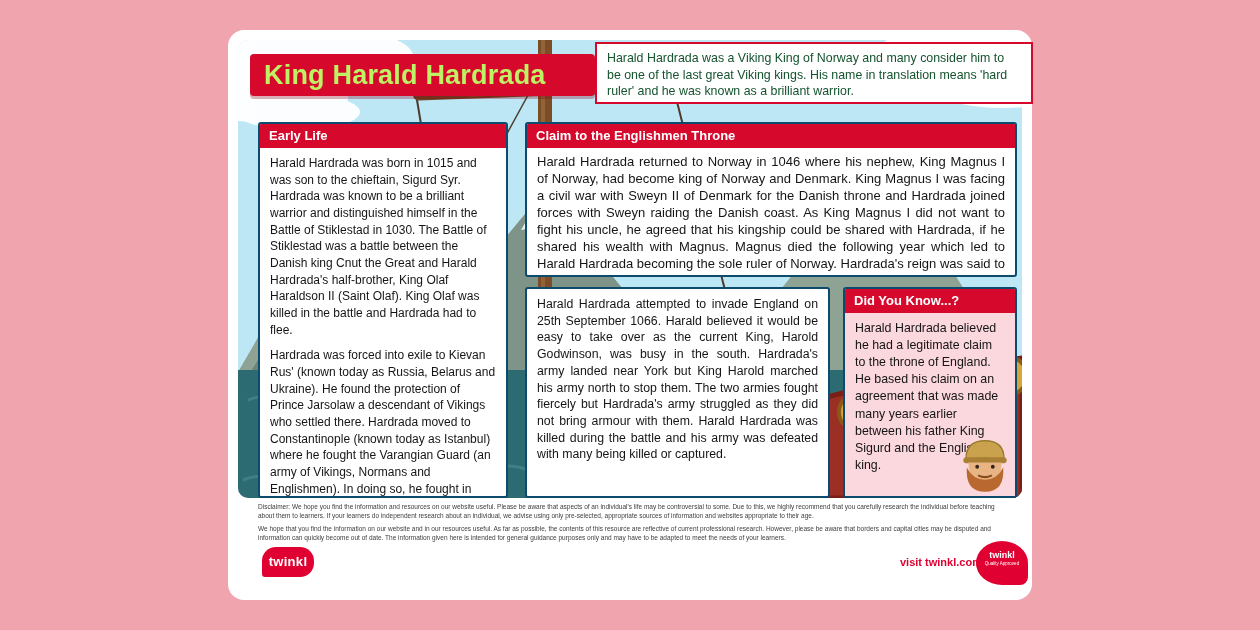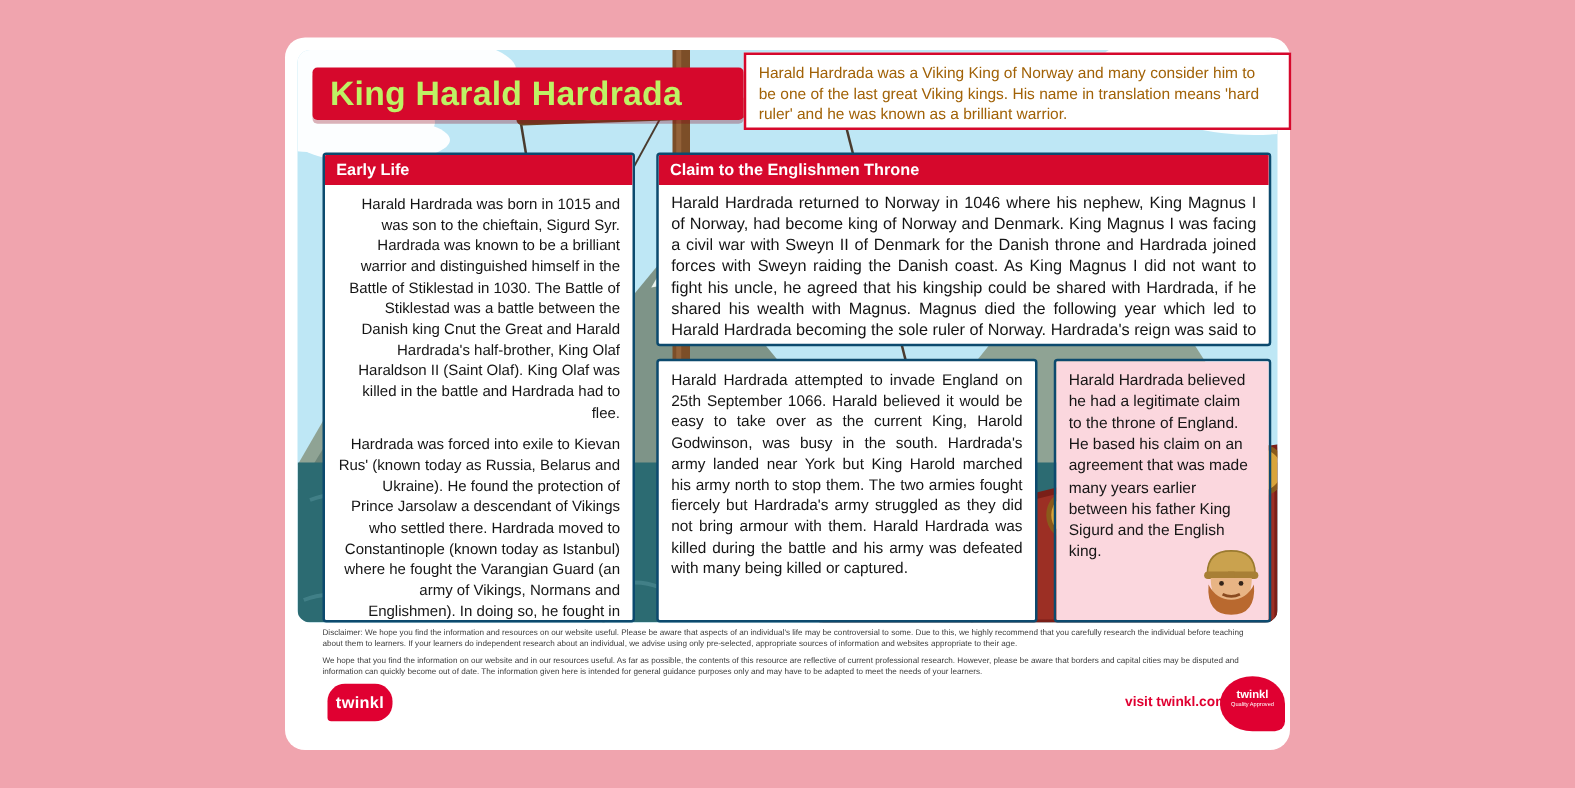--- a/index.html
+++ b/index.html
@@ -7,29 +7,29 @@
   body{position:relative;background:#f0a4ae;font-family:"Liberation Sans",sans-serif;overflow:hidden}
 
   .page{position:absolute;left:228px;top:30px;width:804px;height:570px;background:#ffffff;border-radius:16px}
   .scene{position:absolute;left:238px;top:40px;width:784px;height:458px;border-radius:10px;overflow:hidden;background:#bee7f5}
   .scene svg{position:absolute;left:0;top:0;display:block}
 
   .banner{position:absolute;left:250px;top:54px;width:345px;height:42px;background:#d6082c;border-radius:4px;
           color:#bef264;font-size:27px;font-weight:bold;line-height:42px;padding-left:14px;letter-spacing:.2px;
           box-shadow:0 3px 0 rgba(140,0,20,.30)}
   .intro{position:absolute;left:595px;top:42px;width:438px;height:62px;background:#fff;border:2px solid #d6082c;
-         padding:6px 10px;font-size:12.4px;line-height:1.33;color:#a16207}
+         padding:6px 10px;font-size:12.4px;line-height:1.33;color:#14532d}
 
   .box{position:absolute;background:#fff;border:2px solid #0c4a6e;border-radius:3px;overflow:hidden}
   .hdr{background:#d6082c;color:#fff;font-weight:bold;font-size:13px;padding:4px 9px 5px}
   .bd{padding:7px 10px;font-size:12.3px;line-height:1.36;color:#151515}
   .bd p + p{margin-top:9px}
 
   .early{left:258px;top:122px;width:250px;height:376px}
-  .early .bd{text-align:right;font-size:12px;line-height:1.39}
+  .early .bd{text-align:left;font-size:12px;line-height:1.39}
 
   .claim{left:525px;top:122px;width:492px;height:155px}
   .claim .bd{text-align:justify;font-size:13px;line-height:1.31;padding:5px 10px}
 
   .stamford{left:525px;top:287px;width:305px;height:211px}
   .stamford .bd{text-align:justify}
 
   .dyk{left:843px;top:287px;width:174px;height:211px}
   .dyk .bd{background:#fbd7de;height:100%;font-size:12.4px;line-height:1.38}
   .viking{position:absolute;right:4px;bottom:2px}
@@ -114,20 +114,21 @@
 <div class="box claim">
   <div class="hdr">Claim to the Englishmen Throne</div>
   <div class="bd">Harald Hardrada returned to Norway in 1046 where his nephew, King Magnus I of Norway, had become king of Norway and Denmark. King Magnus I was facing a civil war with Sweyn II of Denmark for the Danish throne and Hardrada joined forces with Sweyn raiding the Danish coast. As King Magnus I did not want to fight his uncle, he agreed that his kingship could be shared with Hardrada, if he shared his wealth with Magnus. Magnus died the following year which led to Harald Hardrada becoming the sole ruler of Norway. Hardrada's reign was said to be one of peace and economic success.</div>
 </div>
 
 <div class="box stamford">
   <div class="bd">Harald Hardrada attempted to invade England on 25th September 1066. Harald believed it would be easy to take over as the current King, Harold Godwinson, was busy in the south. Hardrada's army landed near York but King Harold marched his army north to stop them. The two armies fought fiercely but Hardrada's army struggled as they did not bring armour with them. Harald Hardrada was killed during the battle and his army was defeated with many being killed or captured.</div>
 </div>
 
 <div class="box dyk">
+  <div class="hdr">Did You Know...?</div>
   <div class="bd">
     <span>Harald Hardrada believed he had a legitimate claim to the throne of England. He based his claim on an agreement that was made many years earlier between his father King Sigurd and the English king.</span>
     <svg class="viking" width="52" height="58" viewBox="0 0 60 66">
       <path d="M8 26 Q8 5 30 5 Q52 5 52 26 Z" fill="#caa24e" stroke="#9a7a2e" stroke-width="1.5"></path>
       <rect x="5" y="24" width="50" height="7" rx="3.5" fill="#a87f35"></rect>
       <rect x="27" y="24" width="6" height="15" fill="#a87f35"></rect>
       <path d="M11 30 Q11 54 30 56 Q49 54 49 30 Z" fill="#e8b484"></path>
       <path d="M9 36 Q7 64 30 64 Q53 64 51 36 Q44 50 30 50 Q16 50 9 36 Z" fill="#b9692f"></path>
       <circle cx="21" cy="35" r="2.2" fill="#33241a"></circle>
       <circle cx="39" cy="35" r="2.2" fill="#33241a"></circle>

